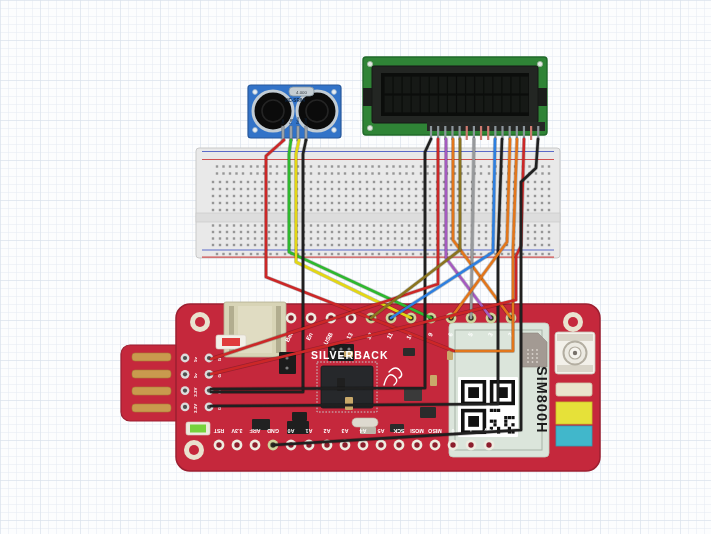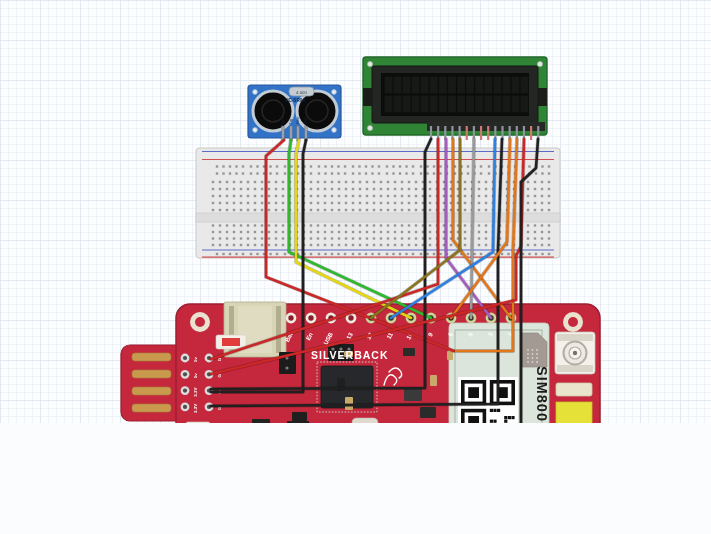--- a/index.html
+++ b/index.html
@@ -1,16 +1,16 @@
 <!DOCTYPE html>
 <html><head>
 <meta charset="utf-8">
 <style>
   html,body{margin:0;padding:0;background:#fbfcfd;font-family:"Liberation Sans",sans-serif;}
-  #stage{position:relative;width:711px;height:423px;overflow:hidden;}
+  #stage{position:relative;width:711px;height:534px;overflow:hidden;}
   svg{display:block;}
   text{user-select:none;}
   .pinlab{fill:#ffffff;font-weight:bold;}
   .board-title{fill:#ffffff;font-weight:bold;letter-spacing:1px;}
   .sim-label{fill:#1c1c1c;font-weight:600;letter-spacing:1px;}
 </style>
 </head>
 <body>
 
 <div id="stage">

